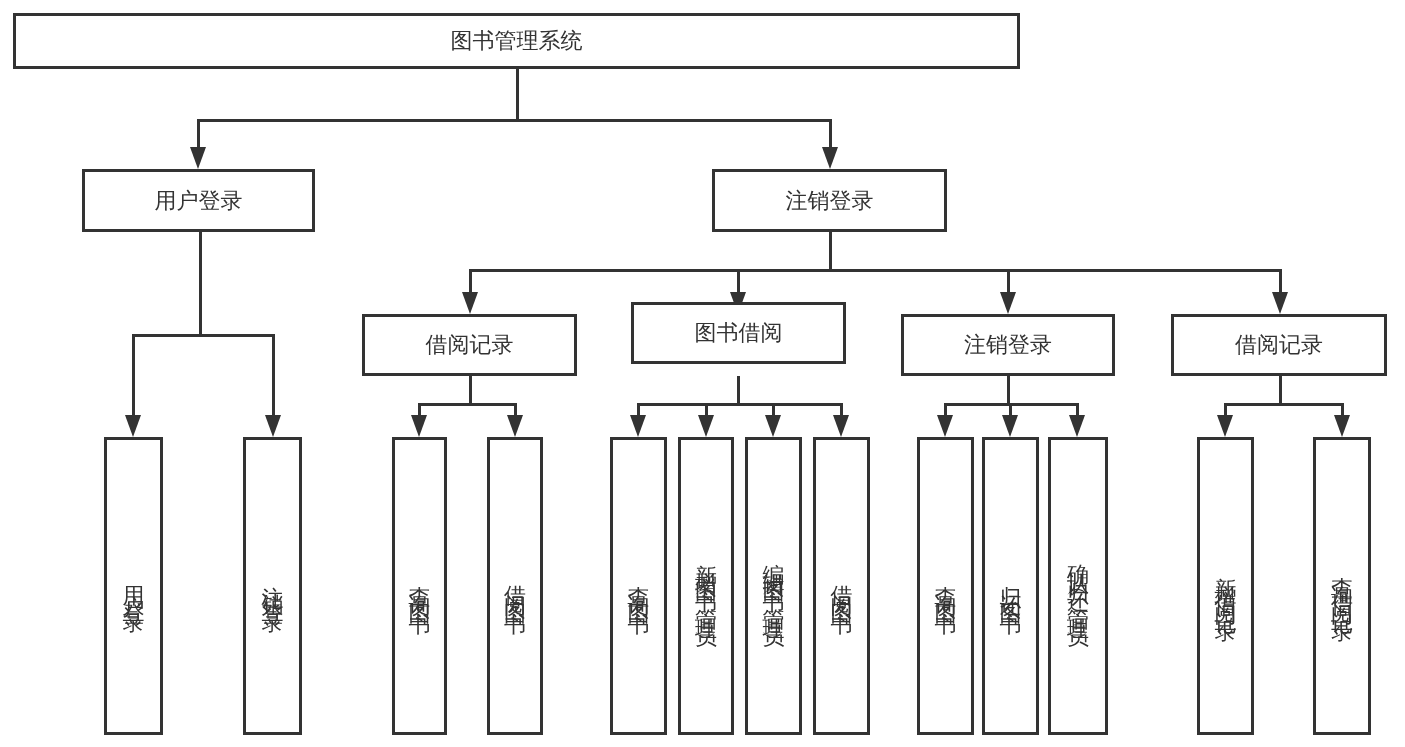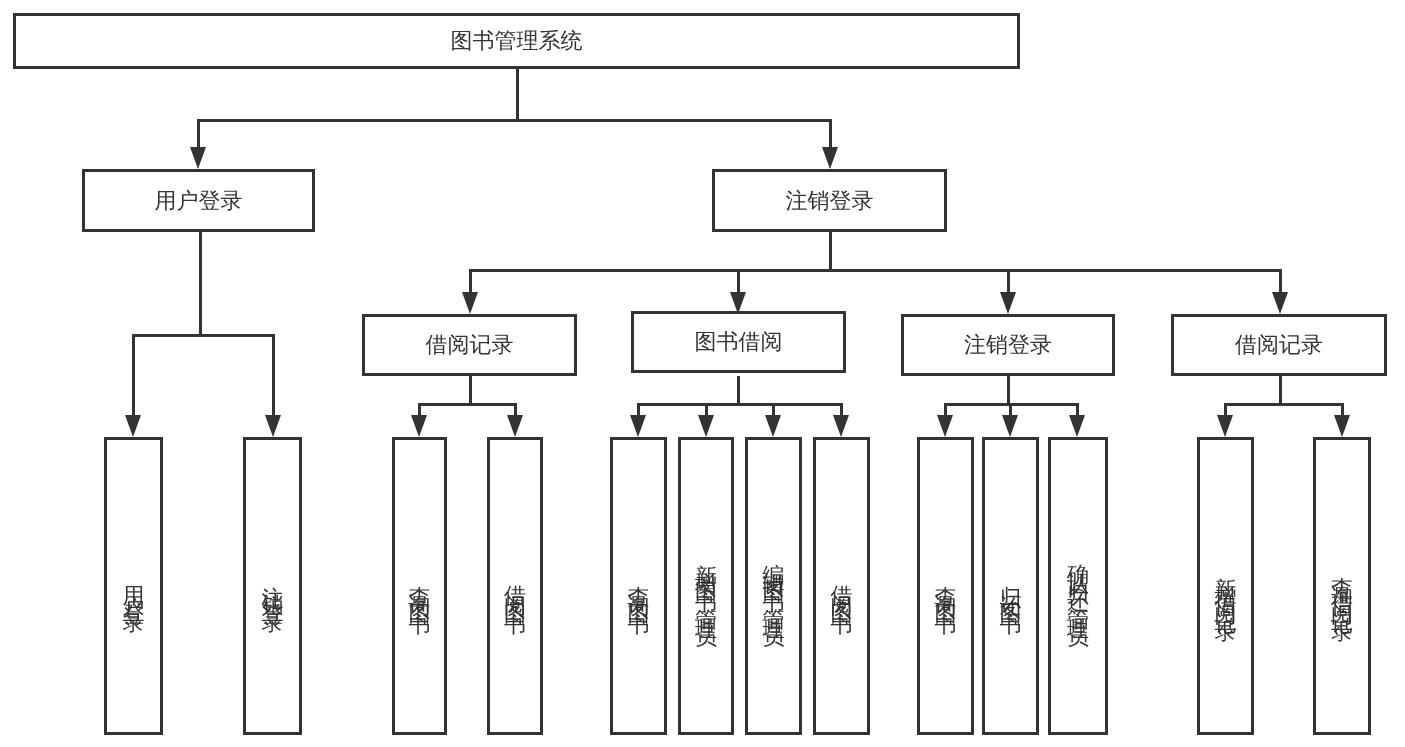--- a/index.html
+++ b/index.html
@@ -15,21 +15,21 @@
   }
   .hlabel{font-size:22px;color:#333333;white-space:nowrap;}
   .vtext{
     writing-mode:vertical-rl;text-orientation:mixed;
     font-size:22px;line-height:1;letter-spacing:9px;color:#333333;white-space:nowrap;
   }
   .root {left:13px;  top:13px;  width:1007px;height:56px;}
   .b-user{left:82px; top:169px; width:233px; height:63px;}
   .b-book{left:712px;top:169px; width:235px; height:63px;}
   .g-new {left:362px;top:314px; width:215px; height:62px;}
-  .g-bor {left:631px;top:311px; width:215px; height:62px;}
+  .g-bor {left:631px;top:302px; width:215px; height:62px;}
   .g-cur {left:901px;top:314px; width:214px; height:62px;}
   .g-rec {left:1171px;top:314px;width:216px; height:62px;}
   .leaf{top:437px;height:298px;}
   .l1 {left:104px; width:59px;} .l2 {left:243px; width:59px;}
   .l3 {left:392px; width:55px;} .l4 {left:487px; width:56px;}
   .l5 {left:610px; width:57px;} .l6 {left:678px; width:56px;}
   .l7 {left:745px; width:57px;} .l8 {left:813px; width:57px;}
   .l9 {left:917px; width:57px;} .l10{left:982px; width:57px;}
   .l11{left:1048px;width:60px;} .l12{left:1197px;width:57px;}
   .l13{left:1313px;width:58px;}

